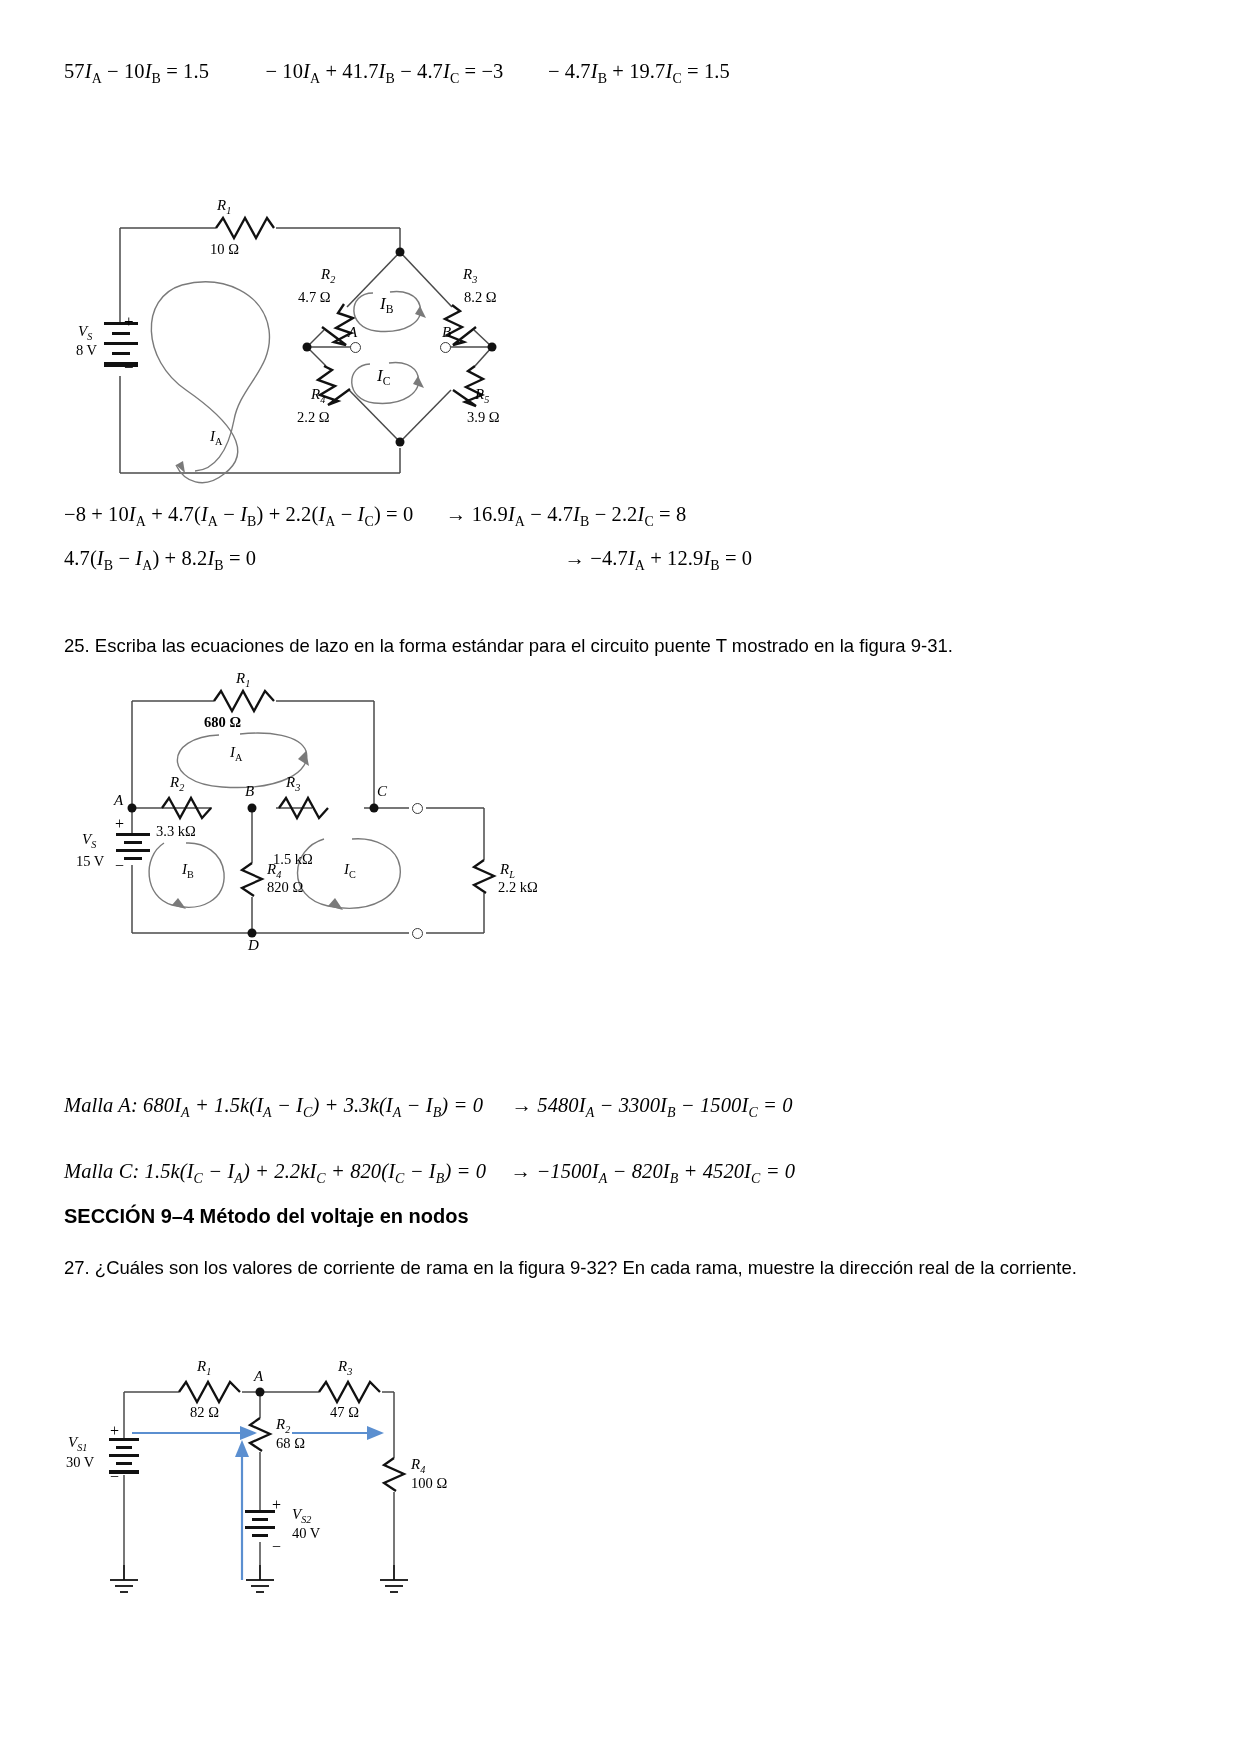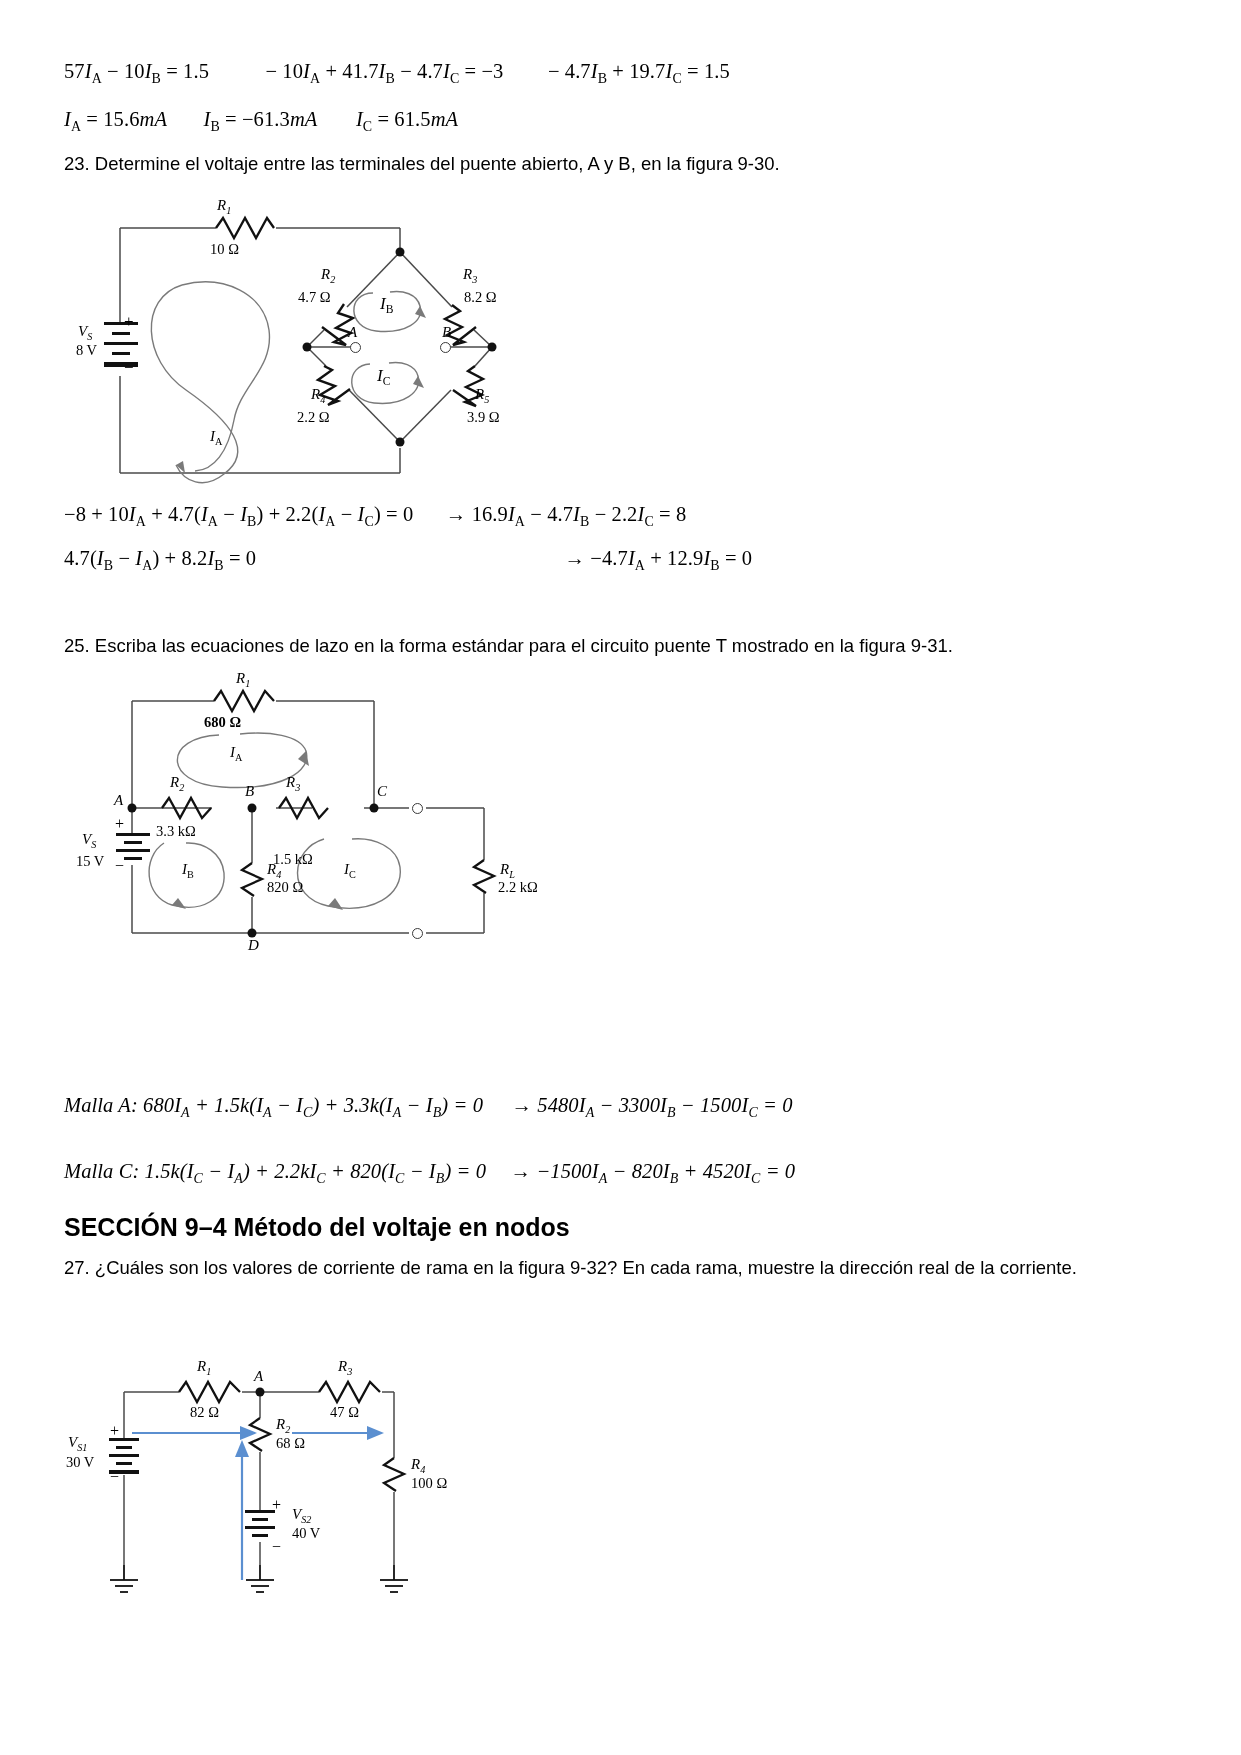--- a/index.html
+++ b/index.html
@@ -21,23 +21,22 @@
   }
   .eqline i { font-style:italic; }
   sub { font-size:.68em; }
   .prose {
     font-family:"Liberation Sans", sans-serif;
     font-size:18.5px;
     line-height:1.5;
   }
   .sect-head {
     font-family:"Liberation Sans", sans-serif;
-    font-size:25px;
+    font-size:20px;
     font-weight:bold;
-    margin-top:8px;
   }
   .abs { position:absolute; }
 
   
   .fig { position:absolute; }
   .node {
     position:absolute; width:9px; height:9px; border-radius:50%;
     background:#111; transform:translate(-4.5px,-4.5px);
   }
   .onode {
@@ -65,29 +64,21 @@
 <div class="page">
 
   <div class="abs eqline" style="left:64px; top:60px;">
     <span>57<i>I</i><sub>A</sub> − 10<i>I</i><sub>B</sub> = 1.5</span>
     <span style="display:inline-block;width:46px"></span>
     <span>− 10<i>I</i><sub>A</sub> + 41.7<i>I</i><sub>B</sub> − 4.7<i>I</i><sub>C</sub> = −3</span>
     <span style="display:inline-block;width:34px"></span>
     <span>− 4.7<i>I</i><sub>B</sub> + 19.7<i>I</i><sub>C</sub> = 1.5</span>
   </div>
 
-  <div class="abs eqline" style="left:64px; top:108px;">
-    <span><i>I</i><sub>A</sub> = 15.6<i>mA</i></span>
-    <span style="display:inline-block;width:26px"></span>
-    <span><i>I</i><sub>B</sub> = −61.3<i>mA</i></span>
-    <span style="display:inline-block;width:28px"></span>
-    <span><i>I</i><sub>C</sub> = 61.5<i>mA</i></span>
-  </div>
-
-  <div class="abs prose" style="left:64px; top:150px; width:1110px;">23. Determine el voltaje entre las terminales del puente abierto, A y B, en la figura 9-30.</div>
+
 
   <div class="fig" style="left:64px; top:190px; width:560px; height:300px;">
 
     <svg width="560" height="300">
       <g stroke="#4a4a4a" stroke-width="1.5" fill="none">
 
         <path d="M56 38 L 152 38"></path>
         <path d="M 212 38 L 336 38"></path>
         <path d="M56 38 L 56 133"></path>
         <path d="M56 186 L 56 283"></path>

